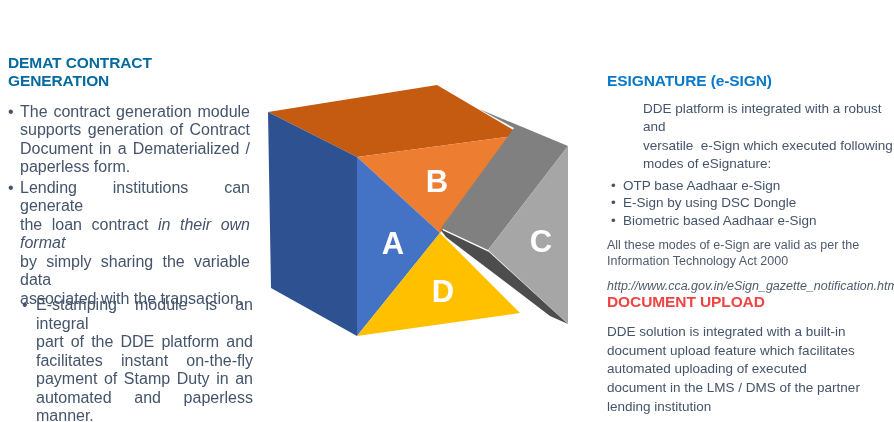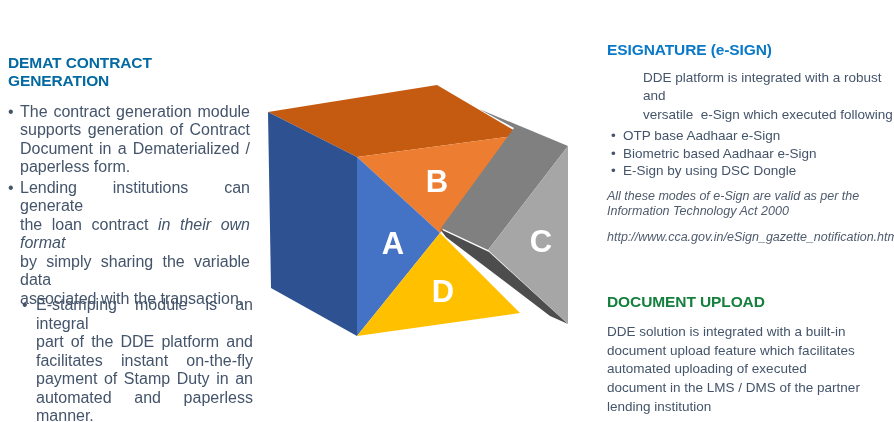--- a/index.html
+++ b/index.html
@@ -6,43 +6,43 @@
   .canvas{
     position:relative;width:894px;height:422px;background:#ffffff;overflow:hidden;
     font-family:"Liberation Sans", sans-serif;color:#44546A;
   }
   section{position:absolute;}
   h2{margin:0;font-size:15.5px;font-weight:bold;letter-spacing:-0.1px;line-height:1.15;}
   .sec-demat{left:8px;top:54px;width:242px;}
   .sec-demat h2{color:#0369a1;}
   .sec-estamping{left:12px;top:281px;width:236px;}
   .sec-estamping h2{color:#FFB400;}
-  .sec-esign{left:607px;top:41px;width:286px;}
+  .sec-esign{left:607px;top:72px;width:286px;}
   .sec-esign h2{color:#0878C8;}
   .sec-doc{left:607px;top:293px;width:286px;}
-  .sec-doc h2{color:#15803d;}
+  .sec-doc h2{color:#ef4444;}
 
   ul{list-style:none;margin:0;padding:0;}
   .body-list{margin-top:13px;font-size:16px;line-height:18.5px;}
   .body-list li{position:relative;padding-left:12px;margin:0 0 2px 0;}
   .body-list li::before{content:"\2022";position:absolute;left:0;top:0;color:#44546A;}
   .sec-estamping .body-list{margin-top:15px;}
   .sec-estamping .body-list li{margin-left:6px;padding-left:18px;width:217px;}
   .sec-estamping .body-list li::before{left:4px;}
 
   
   .jl{text-align:justify;text-align-last:justify;white-space:normal;}
   .jl.last{text-align-last:left;}
 
   .intro{margin-top:10px;font-size:13.5px;line-height:18.5px;margin-left:36px;}
   .intro div{white-space:pre-wrap;}
   .esign-bullets{margin-top:3px;font-size:13.5px;line-height:17.5px;}
   .esign-bullets li{position:relative;padding-left:16px;}
   .esign-bullets li::before{content:"\2022";position:absolute;left:4px;top:0;}
-  .note{margin-top:9px;font-style:italic;font-size:12.5px;line-height:15.5px;color:#4F5B6D;}
+  .note{margin-top:9px;font-size:12.5px;line-height:15.5px;color:#4F5B6D;}
   .url{margin-top:10px;font-style:italic;font-size:12.5px;color:#4F5B6D;cursor:pointer;}
   .doc-lines{margin-top:12px;font-size:13.5px;line-height:18.8px;}
 
   .cube-svg{position:absolute;left:0;top:0;width:894px;height:422px;}
   .cube-label{font-family:"Liberation Sans", sans-serif;font-weight:bold;font-size:31px;}
 </style>
 </head>
 <body>
 
 <div class="canvas">
@@ -90,25 +90,26 @@
         <div class="jl last">automated and paperless manner.</div>
       </li>
     </ul>
   </section>
 
   <section class="sec-esign">
     <h2>ESIGNATURE (e-SIGN)</h2>
     <div class="intro">
       <div>DDE platform is integrated with a robust and</div>
       <div>versatile  e-Sign which executed following</div>
+      <div>modes of eSignature:</div>
     </div>
     <ul class="esign-bullets">
       <li>OTP base Aadhaar e-Sign</li>
+      <li>E-Sign by using DSC Dongle</li>
       <li>Biometric based Aadhaar e-Sign</li>
-      <li>E-Sign by using DSC Dongle</li>
     </ul>
     <div class="note">
       <div>All these modes of e-Sign are valid as per the</div>
       <div>Information Technology Act 2000</div>
     </div>
     <div class="url">http://www.cca.gov.in/eSign_gazette_notification.html</div>
   </section>
 
   <section class="sec-doc">
     <h2>DOCUMENT UPLOAD</h2>

